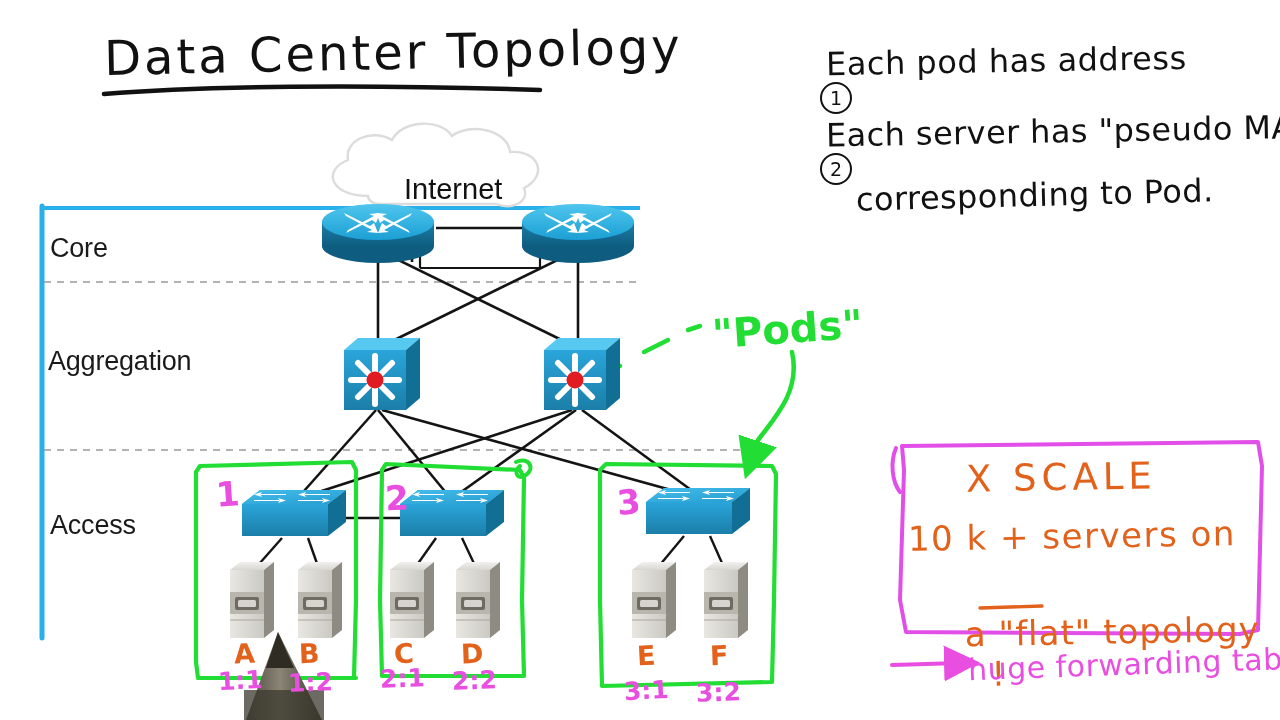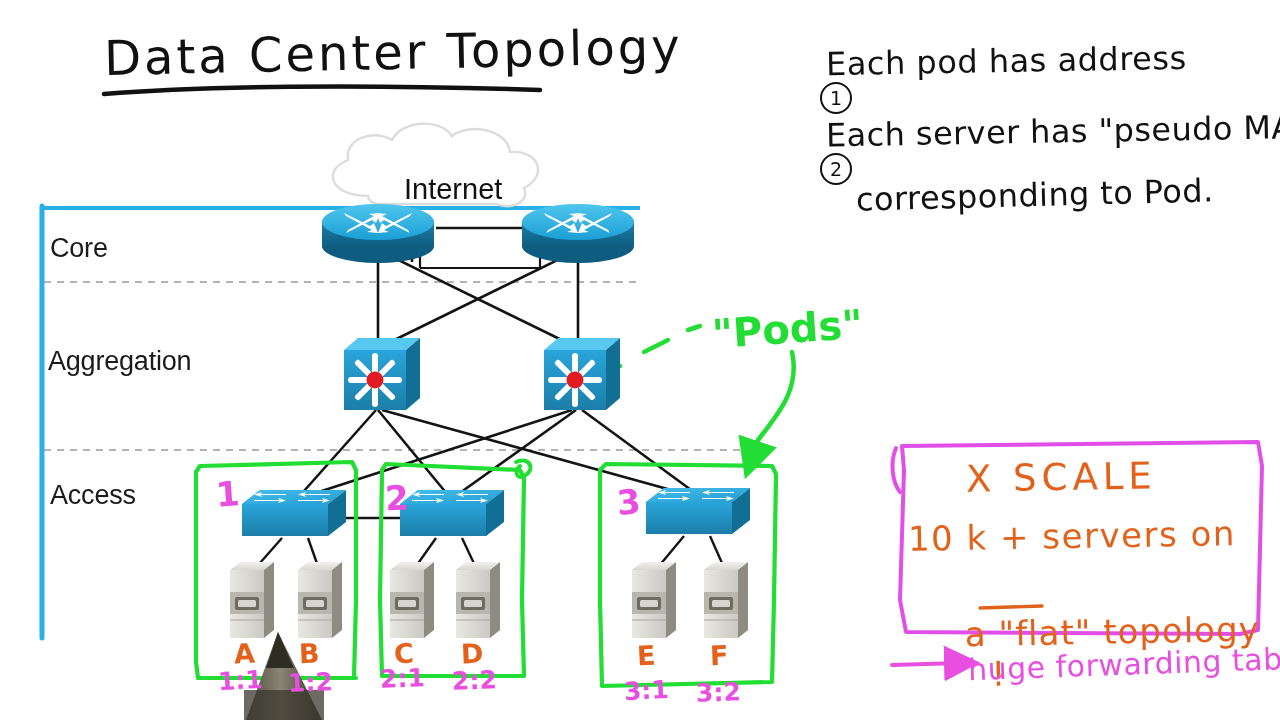--- a/index.html
+++ b/index.html
@@ -229,21 +229,21 @@
       <path d="M278,632 L266,668 L294,668 Z" fill="#2f2c24"></path>
       <rect x="244" y="690" width="80" height="30" fill="#3b382e" opacity="0.75"></rect>
     </g>
   </svg>
 
   <div class="hand" style="left:104px;top:24px;font-size:48px;color:#111;letter-spacing:3px;
               transform:rotate(-1.2deg);font-weight:500;">Data Center Topology</div>
 
   <div class="layer-label" style="left:50px;top:226px;margin-top:7px;">Core</div>
   <div class="layer-label" style="left:48px;top:346px;text-align:right;">Aggregation</div>
-  <div class="layer-label" style="left:50px;top:480px;">Access</div>
+  <div class="layer-label" style="left:50px;top:510px;">Access</div>
 
   <div class="cloud-label" style="left:404px;top:158px;margin-top:15px;">Internet</div>
 
   <div class="hand" style="left:782px;top:42px;font-size:30px;color:#111;">
     <span style="display:inline-block;border:2.6px solid #111;border-radius:50%;
                  width:28px;height:28px;line-height:28px;text-align:center;font-size:19px;">1</span>
   </div>
   <div class="hand" style="left:826px;top:42px;font-size:32px;color:#111;letter-spacing:0.5px;
               transform:rotate(-1deg);">Each pod has address</div>
 

